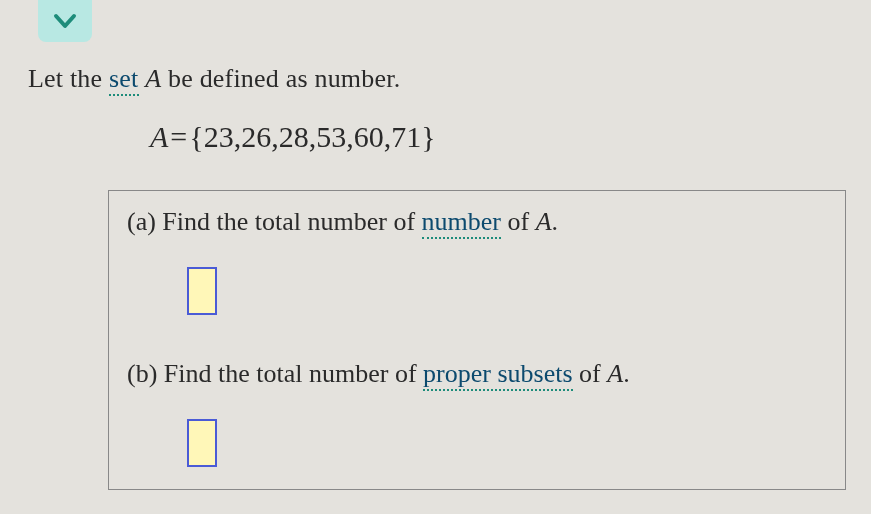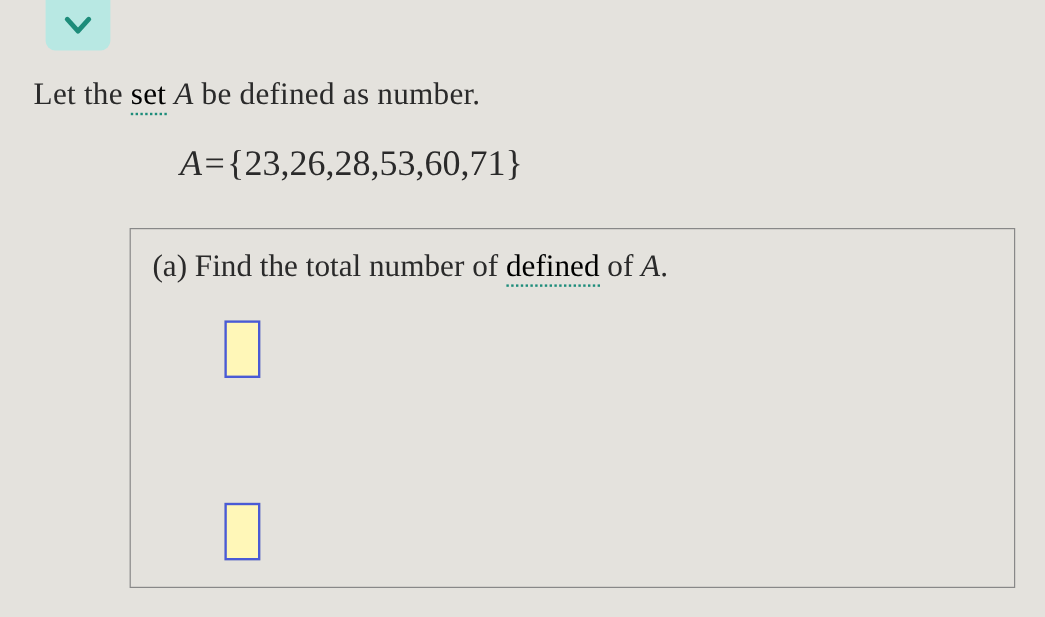--- a/index.html
+++ b/index.html
@@ -28,21 +28,21 @@
   }
   .collapse-btn svg { display: block; }
   .intro {
     position: absolute;
     top: 64px;
     left: 28px;
     font-size: 26px;
     letter-spacing: 0.2px;
   }
   .link {
-    color: #000000;
+    color: #0c4a6e;
     border-bottom: 2px dotted #1d8c7a;
     padding-bottom: 1px;
   }
   .ital { font-style: italic; font-family: 'Times New Roman', serif; }
   .setdef {
     position: absolute;
     top: 120px;
     left: 150px;
     font-size: 30px;
     font-family: 'Times New Roman', serif;
@@ -91,19 +91,22 @@
   <span class="ital">A</span><span> be defined as number.</span>
 </div>
 
 <div class="setdef">
   <span class="ital">A</span><span class="eq">=</span><span>{</span><span>23,26,28,53,60,71</span><span>}</span>
 </div>
 
 <div class="qbox">
 
   <div class="part part-a">
-    <span>(a) </span><span>Find the total number of </span><span class="link">defined</span><span> of </span><span class="ital">A</span><span>.</span>
+    <span>(a) </span><span>Find the total number of </span><span class="link">number</span><span> of </span><span class="ital">A</span><span>.</span>
   </div>
   <div class="answer-box box-a"></div>
 
+  <div class="part part-b">
+    <span>(b) </span><span>Find the total number of </span><span class="link">proper subsets</span><span> of </span><span class="ital">A</span><span>.</span>
+  </div>
   <div class="answer-box box-b"></div>
 
 </div>
 
 </body></html>

